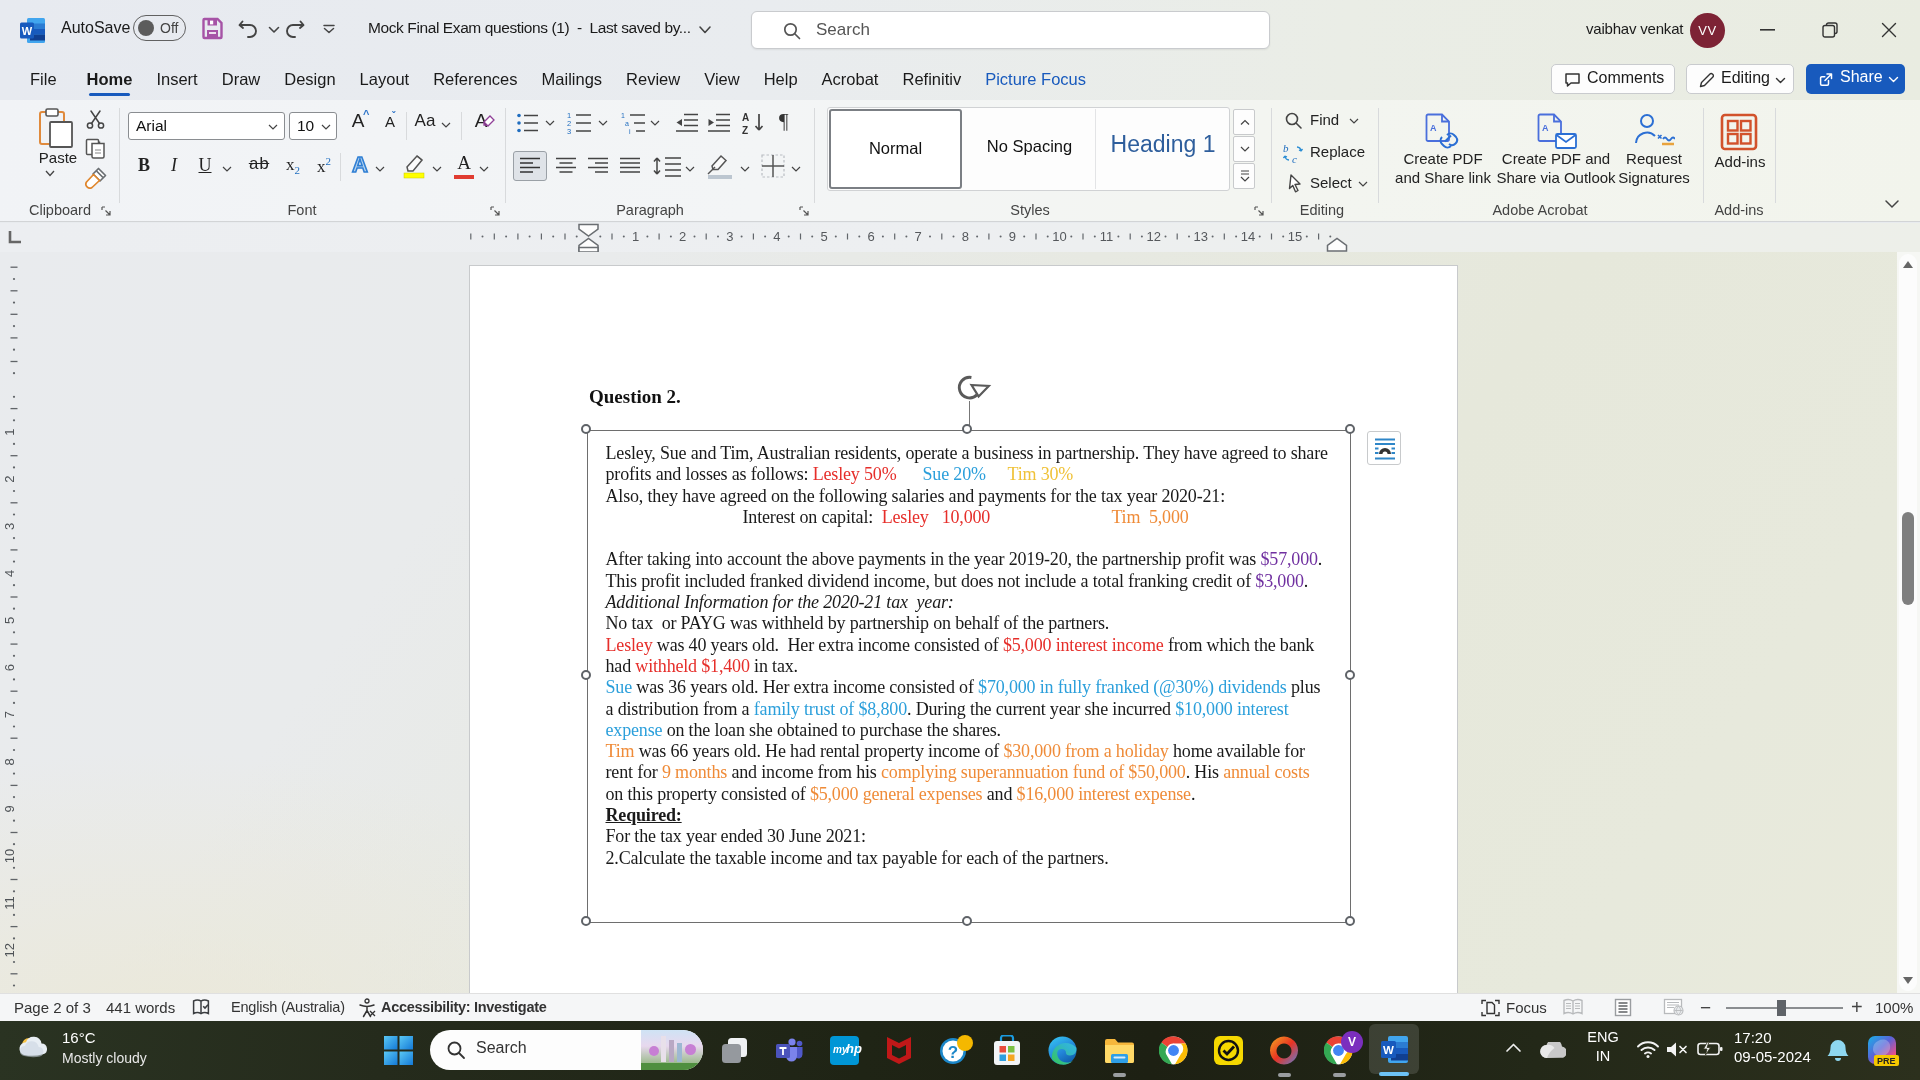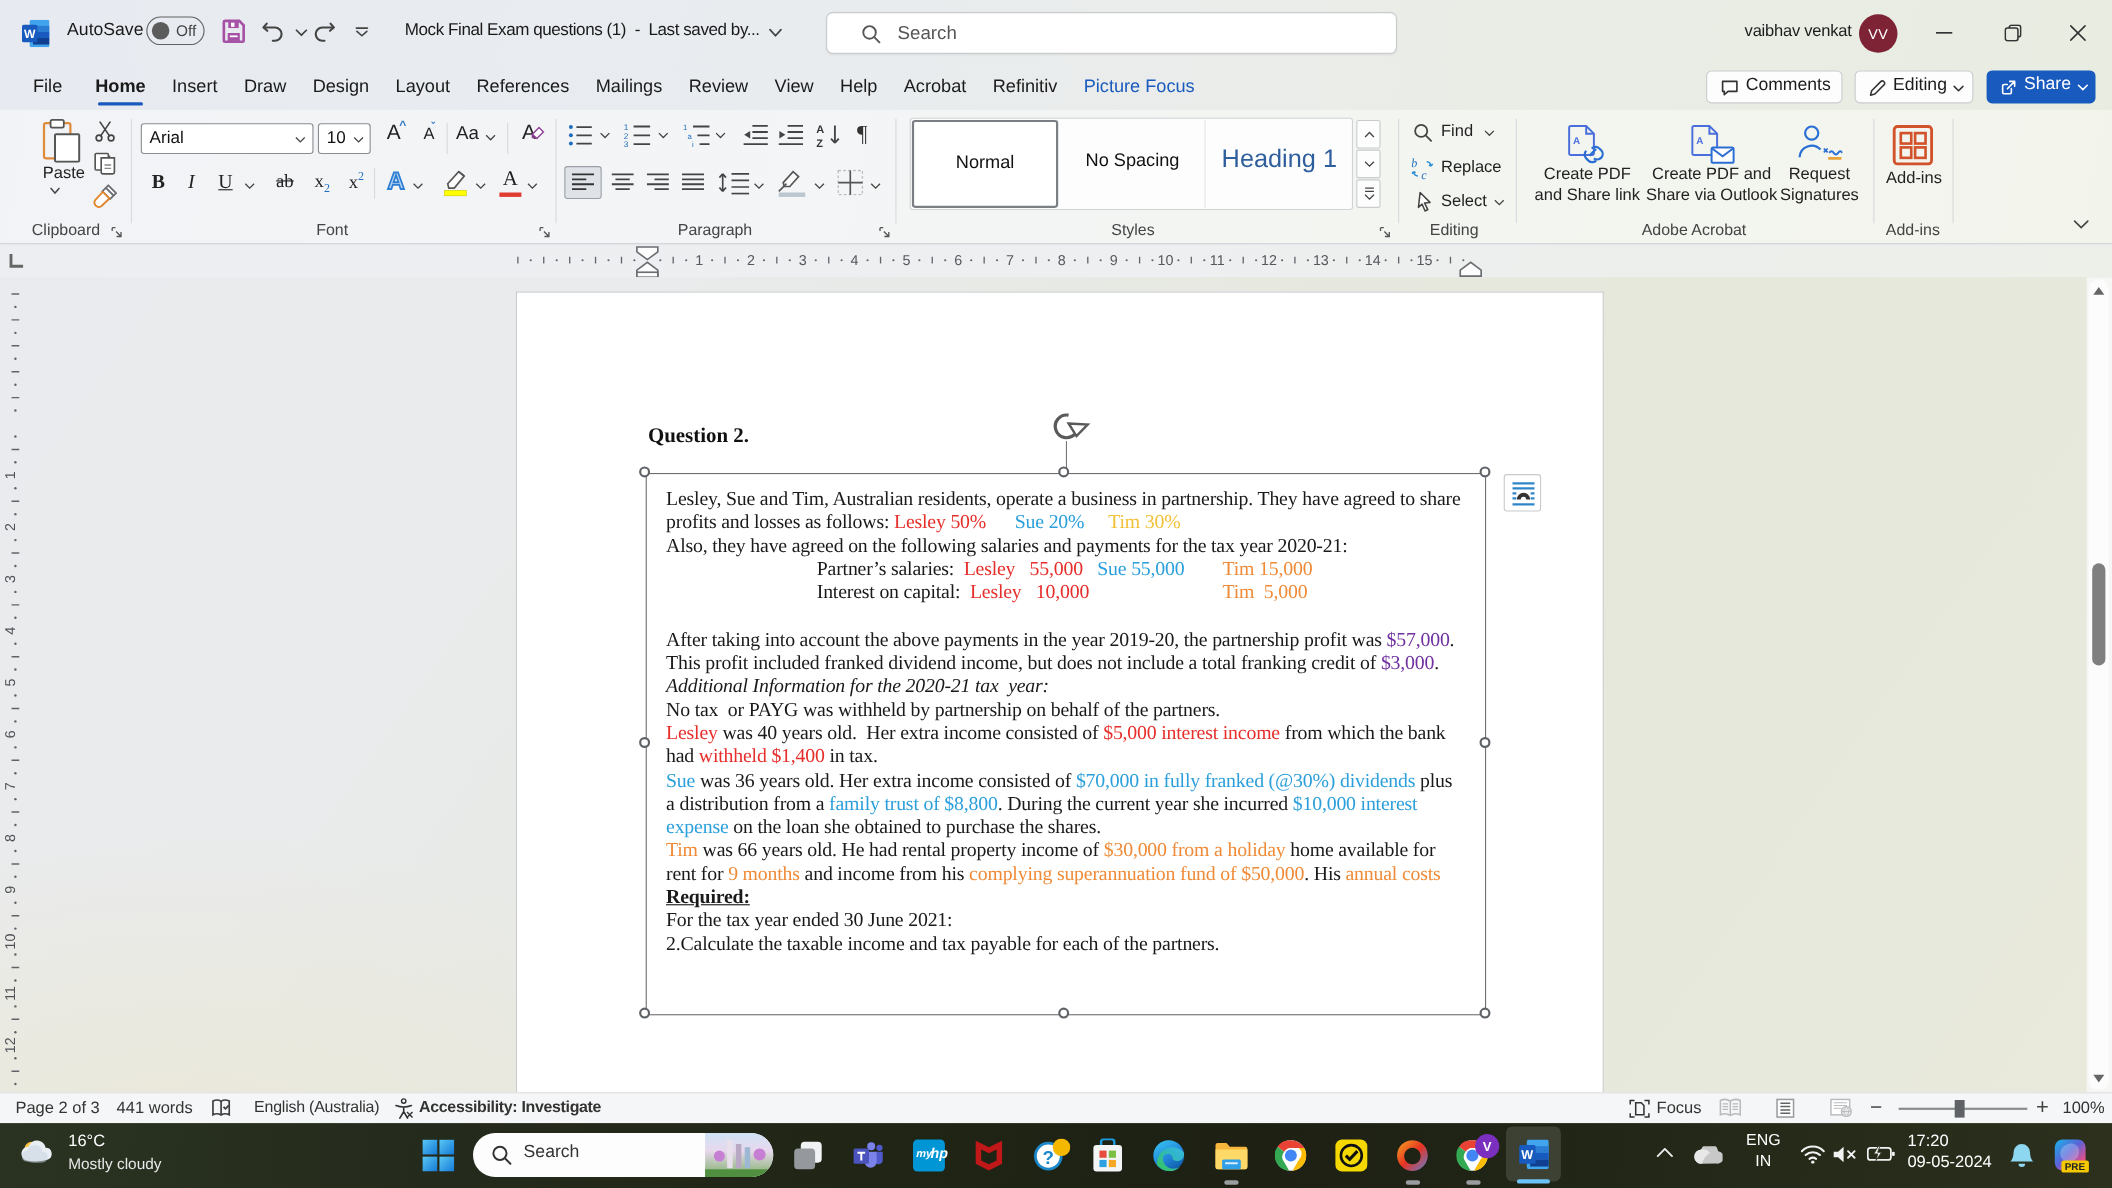--- a/index.html
+++ b/index.html
@@ -208,21 +208,21 @@
     <div class="fbtn" style="left:466px;top:10px;width:30px;font-size:19px">A<svg style="position:absolute;left:16px;top:3px" width="14" height="14" viewBox="0 0 14 14">
           <path d="M2 9 l6 -6 4 4 -6 6 z" fill="#fff" stroke="#8f3f97" stroke-width="1.3"></path>
           <path d="M5 12 l-3 0 0 -3" fill="none" stroke="#8f3f97" stroke-width="1.3"></path>
         </svg></div>
     <div class="fbtn" style="left:133px;top:55px;width:22px;font-size:18px;font-weight:bold;font-family:'Liberation Serif',serif">B</div>
     <div class="fbtn" style="left:165px;top:55px;width:18px;font-size:18px;font-style:italic;font-family:'Liberation Serif',serif">I</div>
     <div class="fbtn" style="left:194px;top:55px;width:22px;font-size:18px;text-decoration:underline;font-family:'Liberation Serif',serif">U</div>
     <svg style="position:absolute;left:222px;top:66px" width="10" height="7" viewBox="0 0 10 7">
         <path d="M1 1 L5 5 L9 1" fill="none" stroke="#444" stroke-width="1.2"></path>
       </svg>
-    <div class="fbtn" style="left:245px;top:55px;width:28px;font-size:17px;font-family:Liberation Serif, serif"><span style="text-decoration:line-through">ab</span></div>
+    <div class="fbtn" style="left:245px;top:55px;width:28px;font-size:17px;font-family:Liberation Mono, monospace"><span style="text-decoration:line-through">ab</span></div>
     <div class="fbtn" style="left:281px;top:55px;width:24px;font-size:17px;font-family:'Liberation Serif',serif">x<sub style="font-size:11px;color:#1f6dbf">2</sub></div>
     <div class="fbtn" style="left:312px;top:55px;width:24px;font-size:17px;font-family:'Liberation Serif',serif">x<sup style="font-size:11px;color:#1f6dbf">2</sup></div>
     <div class="fbtn" style="left:346px;top:52px;width:28px;font-size:22px;font-weight:bold;color:#b8d4ee;-webkit-text-stroke:1.6px #2f7fd4">A</div>
     <svg style="position:absolute;left:375px;top:66px" width="10" height="7" viewBox="0 0 10 7">
         <path d="M1 1 L5 5 L9 1" fill="none" stroke="#444" stroke-width="1.2"></path>
       </svg>
     <div style="position:absolute;left:400px;top:53px;width:30px;height:26px">
       <svg width="30" height="26" viewBox="0 0 30 26">
         <path d="M7 14 L17 3 l5 4 -9 11 -5 0 z" fill="#fbfbfb" stroke="#555" stroke-width="1.5"></path>
         <path d="M17 3 l5 4" stroke="#555" stroke-width="1.5"></path>
@@ -566,34 +566,34 @@
       <circle cx="14" cy="710.0" r="1.1" fill="#606468"></circle>
       <path d="M10.5 721.8 h7" stroke="#606468" stroke-width="1.3"></path>
       <circle cx="14" cy="733.5" r="1.1" fill="#606468"></circle>
       </svg>
     <div id="q2">Question 2.</div>
     <div id="tbox"></div>
     <div id="tbtext">
       <div>Lesley, Sue and Tim, Australian residents, operate a business in partnership. They have agreed to share</div>
       <div>profits and losses as follows: <span class="red">Lesley 50%</span>&nbsp;&nbsp;&nbsp;&nbsp;&nbsp;&nbsp;<span class="blu">Sue 20%</span>&nbsp;&nbsp;&nbsp;&nbsp;&nbsp;<span class="yel">Tim 30%</span></div>
       <div>Also, they have agreed on the following salaries and payments for the tax year 2020-21:</div>
-      <div style="padding-left:137px">Partner’s salaries:&nbsp; <span class="red">Lesley&nbsp;&nbsp;&nbsp;55,000</span>&nbsp;&nbsp;&nbsp;<span class="blu">Sue 55,000</span>&nbsp;&nbsp;&nbsp;&nbsp;&nbsp;&nbsp;&nbsp;&nbsp;<span class="org">Tim 15,000</span></div>
       <div style="padding-left:137px">Interest on capital:&nbsp; <span class="red">Lesley&nbsp;&nbsp;&nbsp;10,000</span>&nbsp;&nbsp;&nbsp;&nbsp;&nbsp;&nbsp;&nbsp;&nbsp;&nbsp;&nbsp;&nbsp;&nbsp;&nbsp;&nbsp;&nbsp;&nbsp;&nbsp;&nbsp;&nbsp;&nbsp;&nbsp;&nbsp;&nbsp;&nbsp;&nbsp;&nbsp;&nbsp;&nbsp;<span class="org">Tim&nbsp; 5,000</span></div>
       <div>&nbsp;</div>
       <div>After taking into account the above payments in the year 2019-20, the partnership profit was <span class="pur">$57,000</span>.</div>
       <div>This profit included franked dividend income, but does not include a total franking credit of <span class="pur">$3,000</span>.</div>
       <div style="font-style:italic">Additional Information for the 2020-21 tax&nbsp; year:</div>
       <div>No tax&nbsp; or PAYG was withheld by partnership on behalf of the partners.</div>
       <div><span class="red">Lesley</span> was 40 years old.&nbsp; Her extra income consisted of <span class="red">$5,000 interest income</span> from which the bank</div>
       <div>had <span class="red">withheld $1,400</span> in tax.</div>
       <div><span class="blu">Sue</span> was 36 years old. Her extra income consisted of <span class="blu">$70,000 in fully franked (@30%) dividends</span> plus</div>
       <div>a distribution from a <span class="blu">family trust of $8,800</span>. During the current year she incurred <span class="blu">$10,000 interest</span></div>
       <div><span class="blu">expense</span> on the loan she obtained to purchase the shares.</div>
       <div><span class="org">Tim</span> was 66 years old. He had rental property income of <span class="org">$30,000 from a holiday</span> home available for</div>
       <div>rent for <span class="org">9 months</span> and income from his <span class="org">complying superannuation fund of $50,000</span>. His <span class="org">annual costs</span></div>
+      <div>on this property consisted of <span class="org">$5,000 general expenses</span> and <span class="org">$16,000 interest expense</span>.</div>
       <div style="font-weight:bold;text-decoration:underline">Required:</div>
       <div>For the tax year ended 30 June 2021:</div>
       <div>2.Calculate the taxable income and tax payable for each of the partners.</div>
     </div>
 
     <svg style="position:absolute;left:952px;top:119px" width="46" height="36" viewBox="0 0 46 36">
       <path d="M19.4 6.45 A 10.3 10.3 0 1 0 24.9 23.9" fill="none" stroke="#5a5a5a" stroke-width="2.9"></path>
       <path d="M19.5 14.0 L36.8 15.0 L26.6 25.4 z" fill="#fff" stroke="#5a5a5a" stroke-width="2.2" stroke-linejoin="miter"></path>
     </svg>
     <div style="position:absolute;left:969px;top:149px;width:1.4px;height:30px;background:#777"></div>

